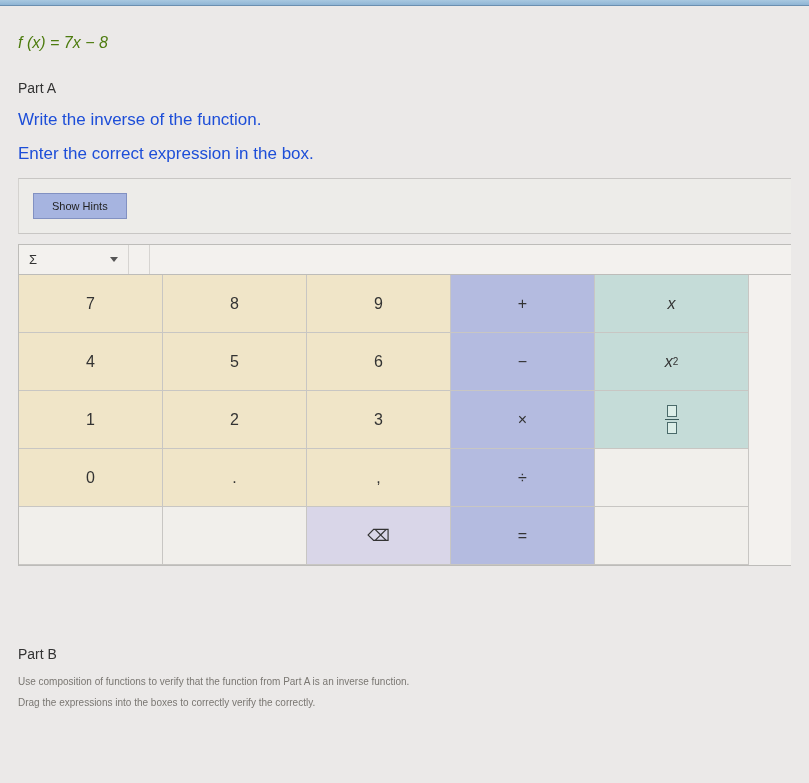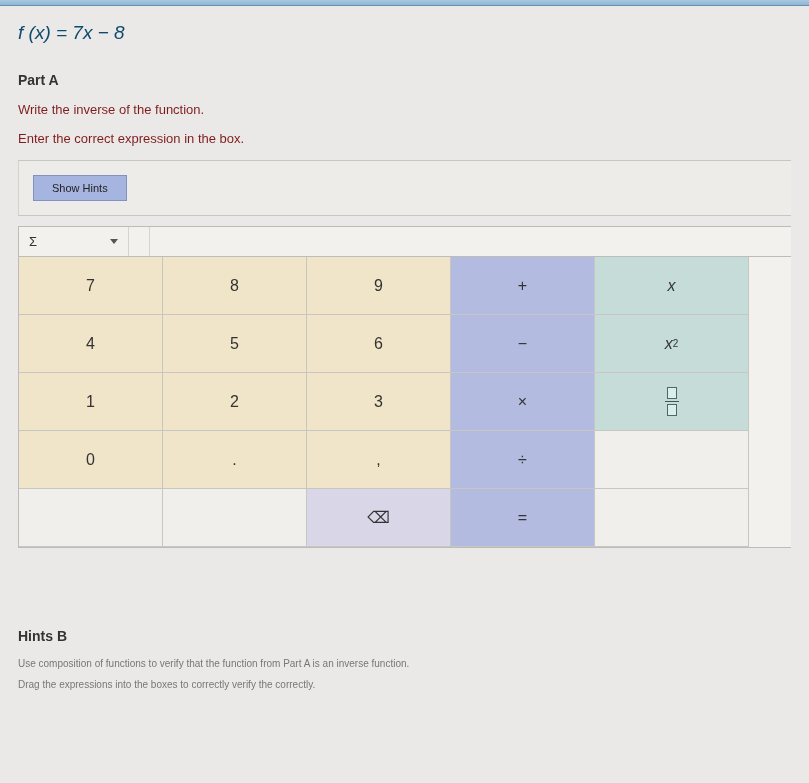--- a/index.html
+++ b/index.html
@@ -14,34 +14,35 @@
 .top-bar {
   height: 6px;
   background: linear-gradient(#a8c8e0, #8fb5d5);
   border-bottom: 1px solid #6a8fb0;
 }
 .content {
   padding: 16px 18px 0 18px;
 }
 .fn-eq {
   font-style: italic;
-  font-size: 19px;
-  color: #0c4a6e;
+  font-size: 16px;
+  color: #4d7c0f;
   margin-bottom: 28px;
+  margin-top: 12px;
 }
 .fn-eq .mi { font-style: italic; }
 .section-title {
-  font-weight: bold;
+  font-weight: normal;
   font-size: 14px;
   color: #333;
   margin-bottom: 14px;
 }
 .instr {
-  font-size: 13px;
-  color: #7f1d1d;
+  font-size: 17px;
+  color: #1d4ed8;
   margin-bottom: 14px;
 }
 .hints-panel {
   border: 1px solid #c8c6c4;
   background: #edece9;
   padding: 14px;
   margin-top: 6px;
   border-right: none;
   border-left: 1px solid #d4d2cf;
 }
@@ -214,18 +215,18 @@
       <div class="key blank-op"></div>
       <div class="key back">
         <span>⌫</span>
       </div>
       <div class="key op">=</div>
       <div class="key blank-op"></div>
     </div>
   </div>
 
   <div class="part-b">
-    <div class="section-title">Hints B</div>
+    <div class="section-title">Part B</div>
     <div class="instr-faded">Use composition of functions to verify that the function from Part A is an inverse function.</div>
     <div class="instr-faded">Drag the expressions into the boxes to correctly verify the correctly.</div>
   </div>
 
 </div>
 
 </body></html>

